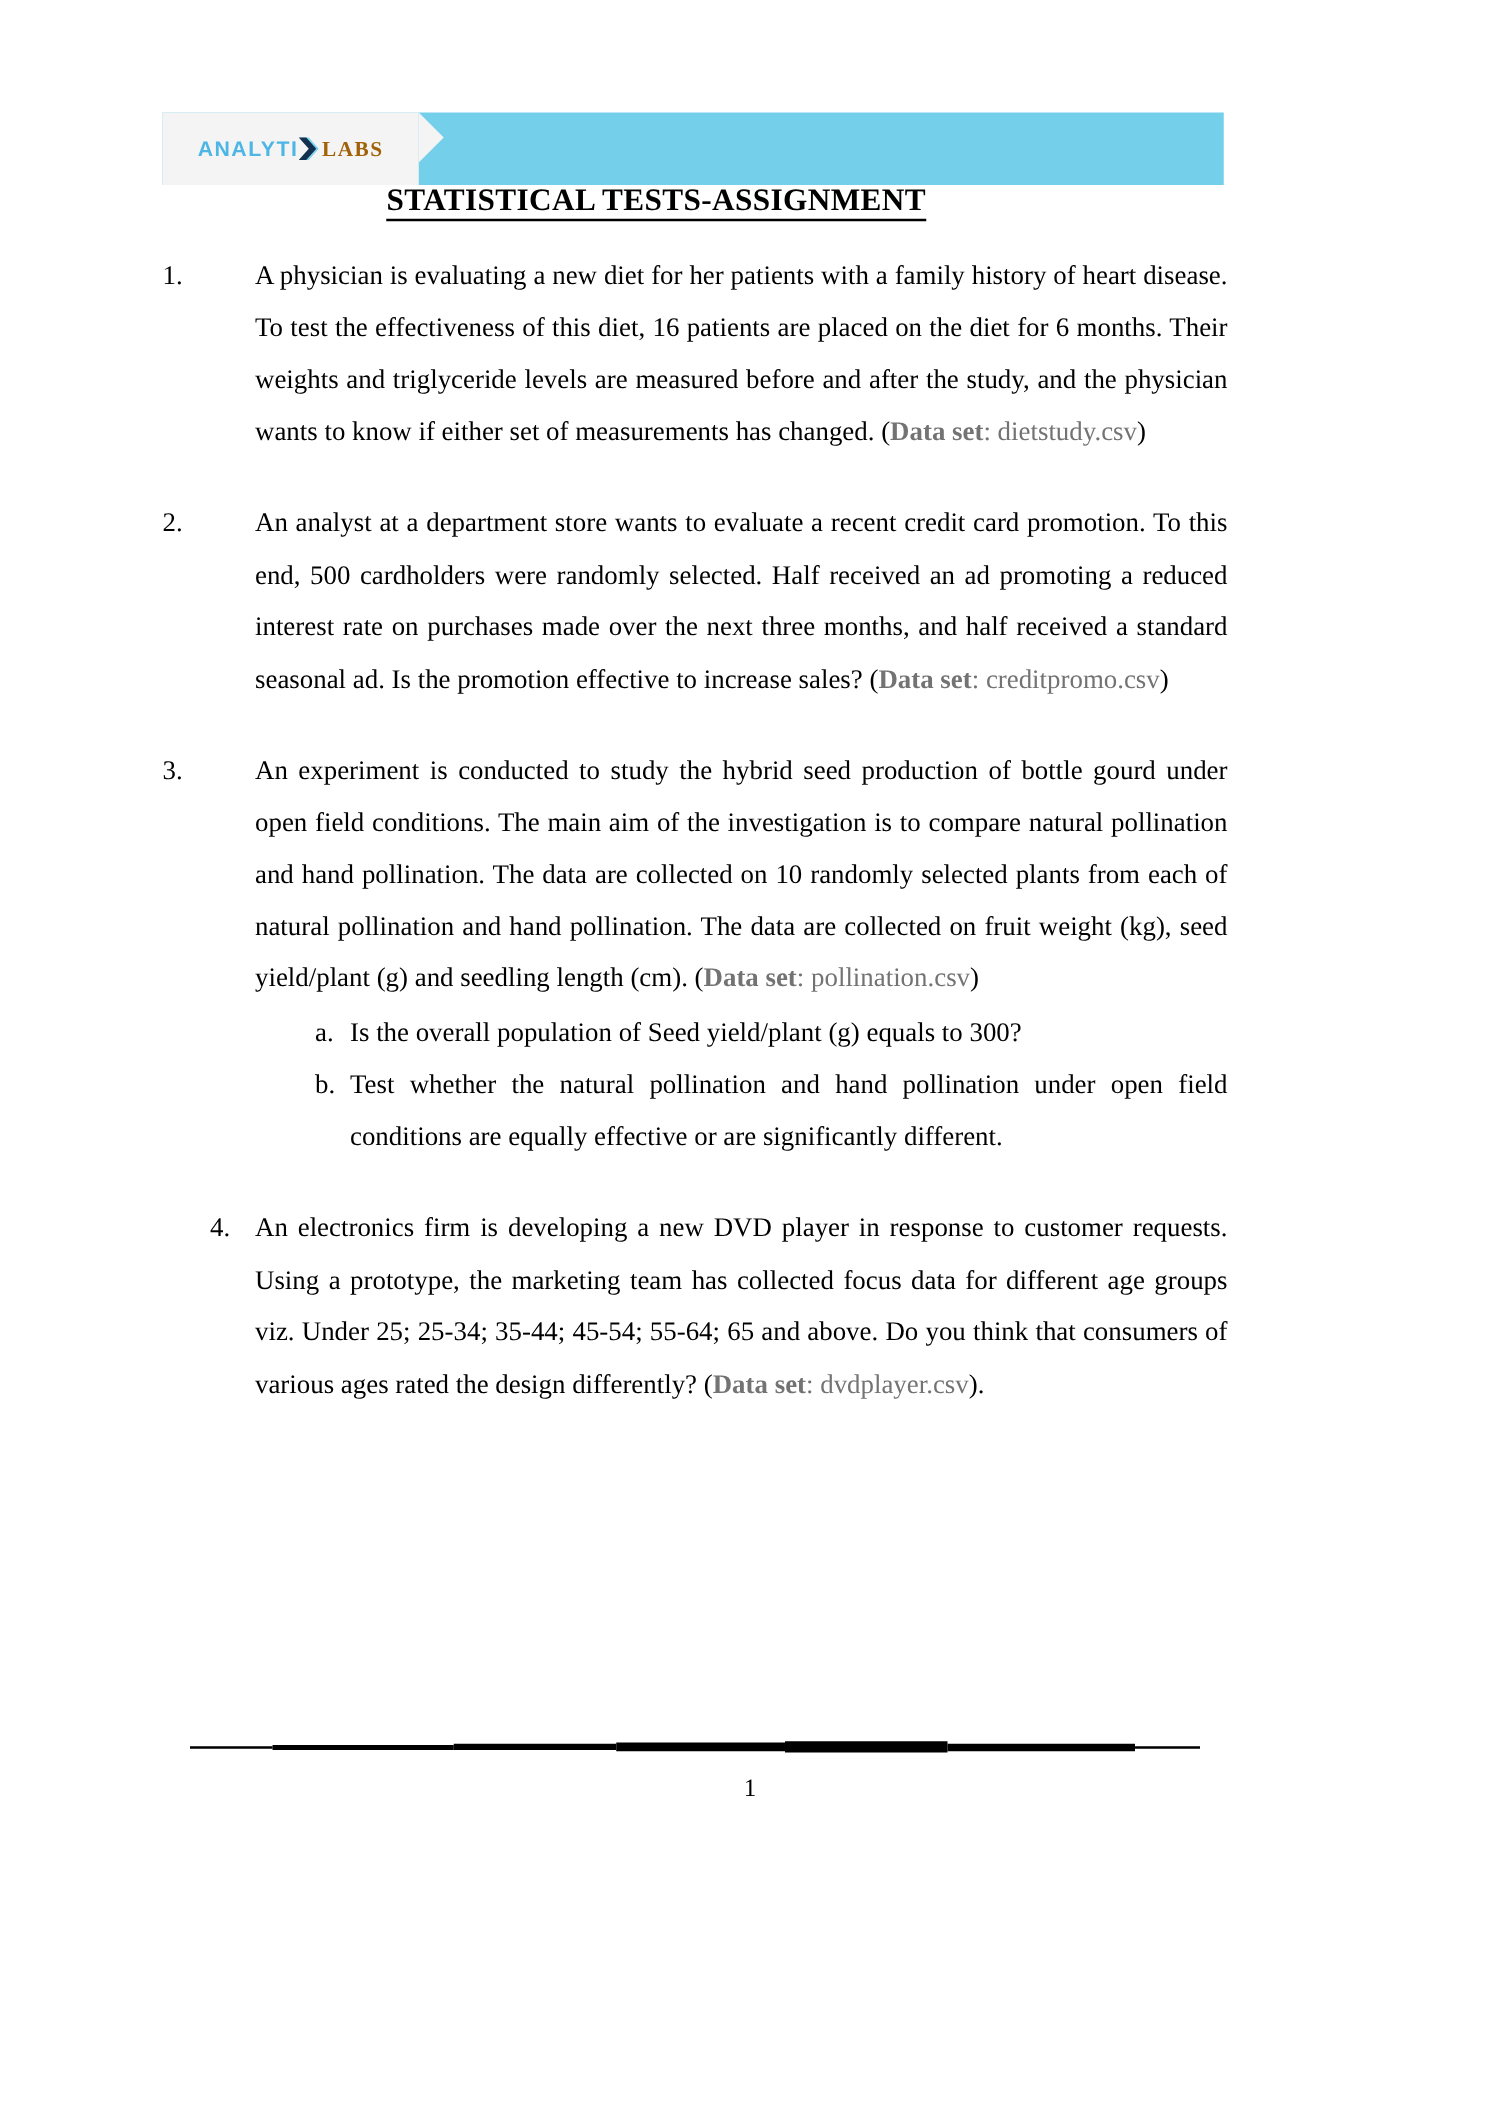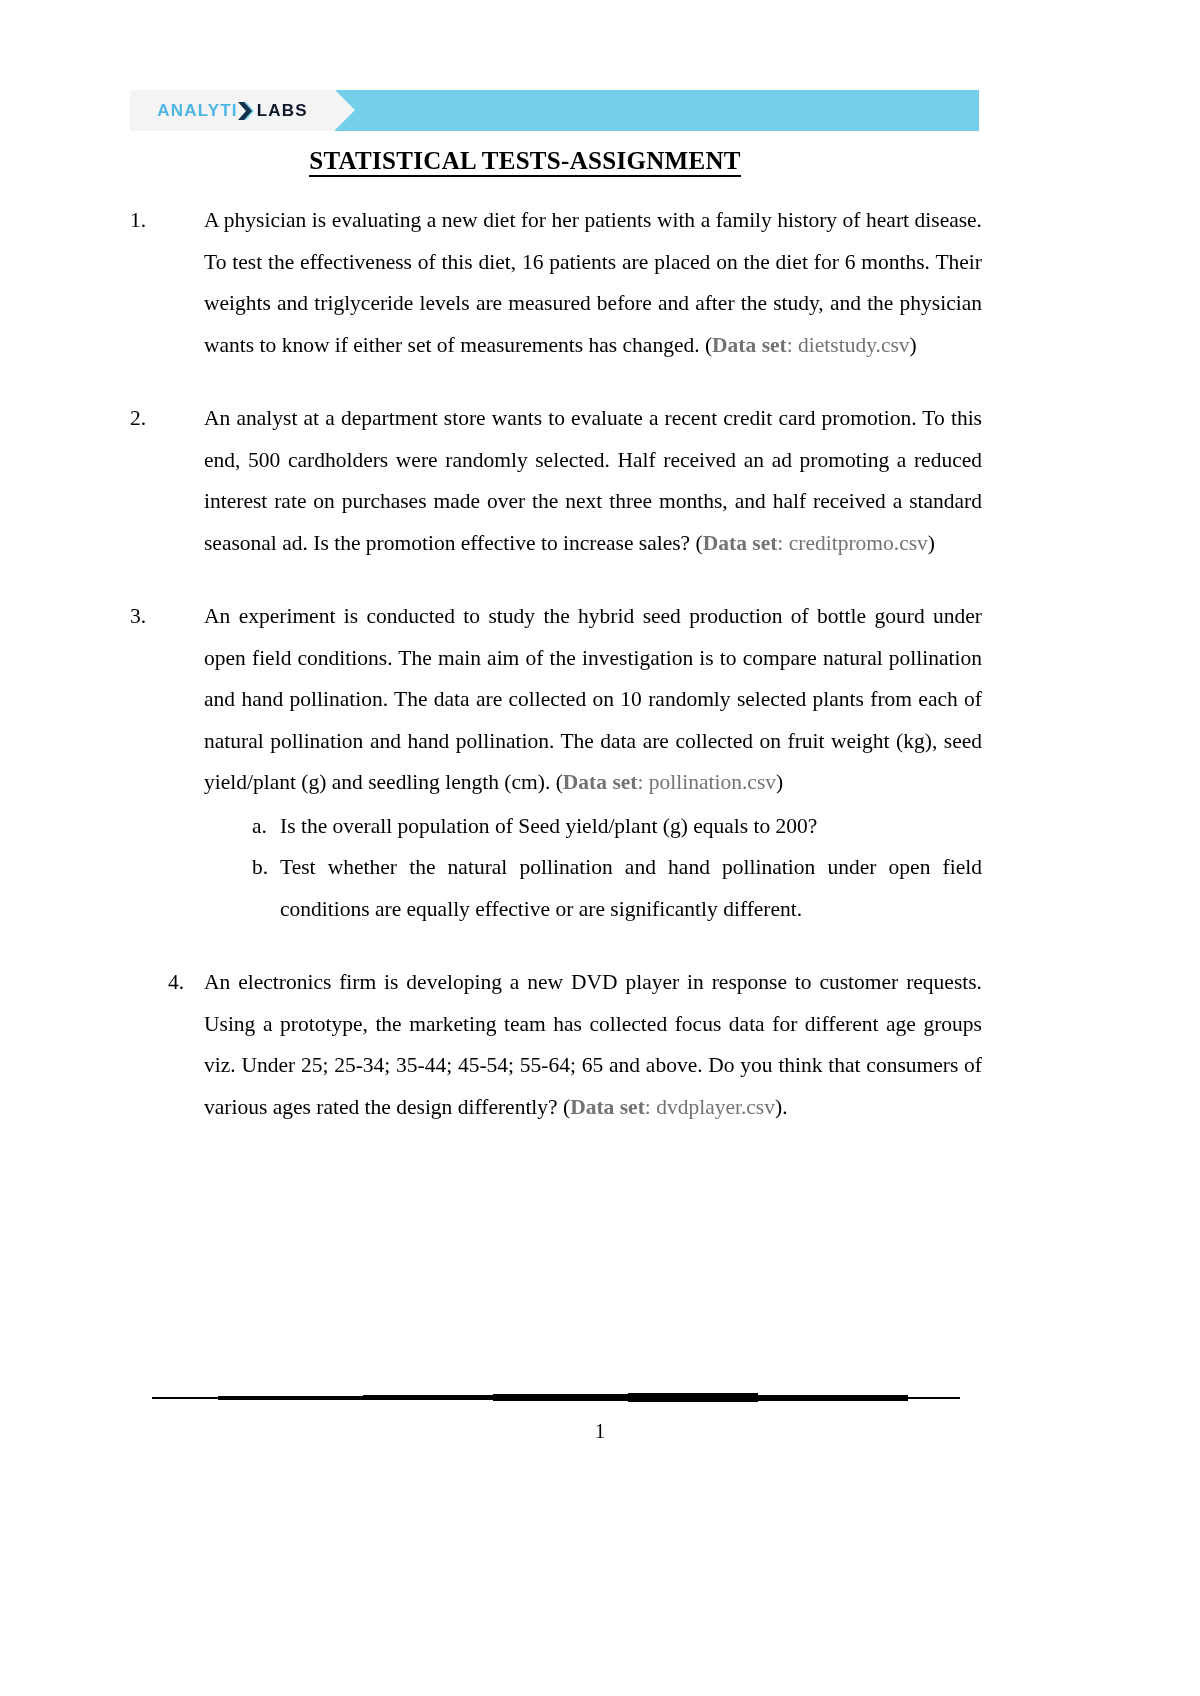--- a/index.html
+++ b/index.html
@@ -15,21 +15,21 @@
     position: relative;
     overflow: hidden;
   }
 
   
   .banner {
     position: absolute;
     left: 130px;
     top: 90px;
     width: 849px;
-    height: 41px;
+    height: 58px;
     display: flex;
     align-items: flex-end;
   }
   .banner-bar {
     position: absolute;
     left: 0;
     top: 0;
     right: 0;
     bottom: 0;
     background: #74cfeb;
@@ -59,21 +59,21 @@
     font-family: "Liberation Sans", "DejaVu Sans", sans-serif;
     font-weight: bold;
     font-size: 17px;
     letter-spacing: 1.2px;
     display: flex;
     align-items: center;
     line-height: 1;
     white-space: nowrap;
   }
   .logo-analyti { color: #4db6e4; }
-  .logo-labs { color: #0f172a; }
+  .logo-labs { color: #a16207; font-family: Liberation Serif, serif; }
   .logo-x {
     position: relative;
     display: inline-block;
     width: 22px;
     height: 22px;
     margin: 0 -1px 0 -2px;
     vertical-align: middle;
   }
   .logo-x svg { display: block; }
 
@@ -217,21 +217,21 @@
   </div>
 
   <div class="item">
     <div class="item-num">3.</div>
     <div class="item-body">
       <span>An experiment is conducted to study the hybrid seed production of bottle gourd under open field conditions. The main aim of the investigation is to compare natural pollination and hand pollination. The data are collected on 10 randomly selected plants from each of natural pollination and hand pollination. The data are collected on fruit weight (kg), seed yield/plant (g) and seedling length (cm). (</span><span class="dataset"><b>Data set</b><span>: </span><span>pollination.csv</span></span><span>)</span>
 
       <div class="sublist">
         <div class="subitem">
           <div class="sub-marker">a.</div>
-          <div class="sub-text">Is the overall population of Seed yield/plant (g) equals to 200?</div>
+          <div class="sub-text">Is the overall population of Seed yield/plant (g) equals to 300?</div>
         </div>
         <div class="subitem">
           <div class="sub-marker">b.</div>
           <div class="sub-text">Test whether the natural pollination and hand pollination under open field conditions are equally effective or are significantly different.</div>
         </div>
       </div>
     </div>
   </div>
 
   <div class="item indented">

